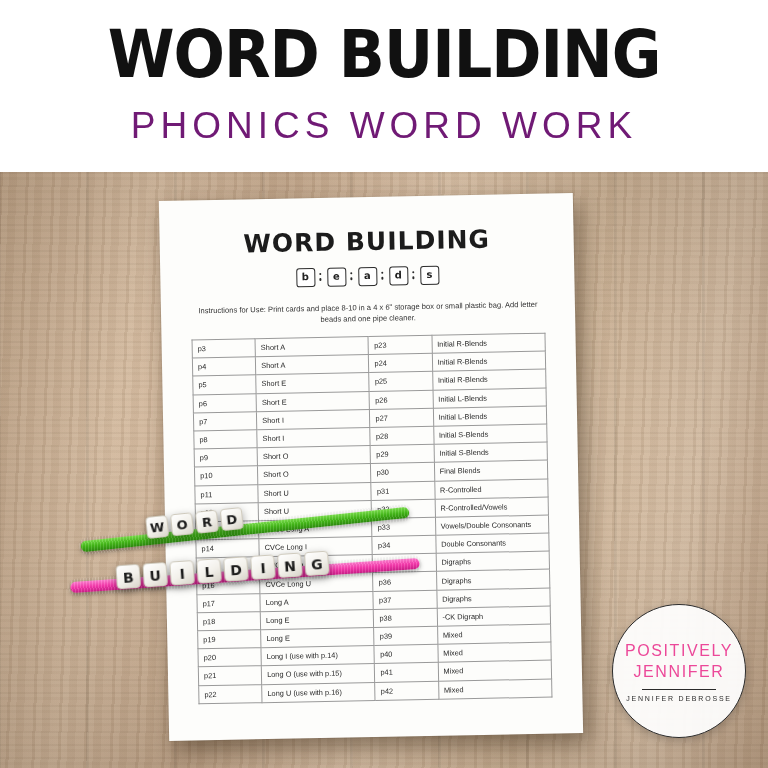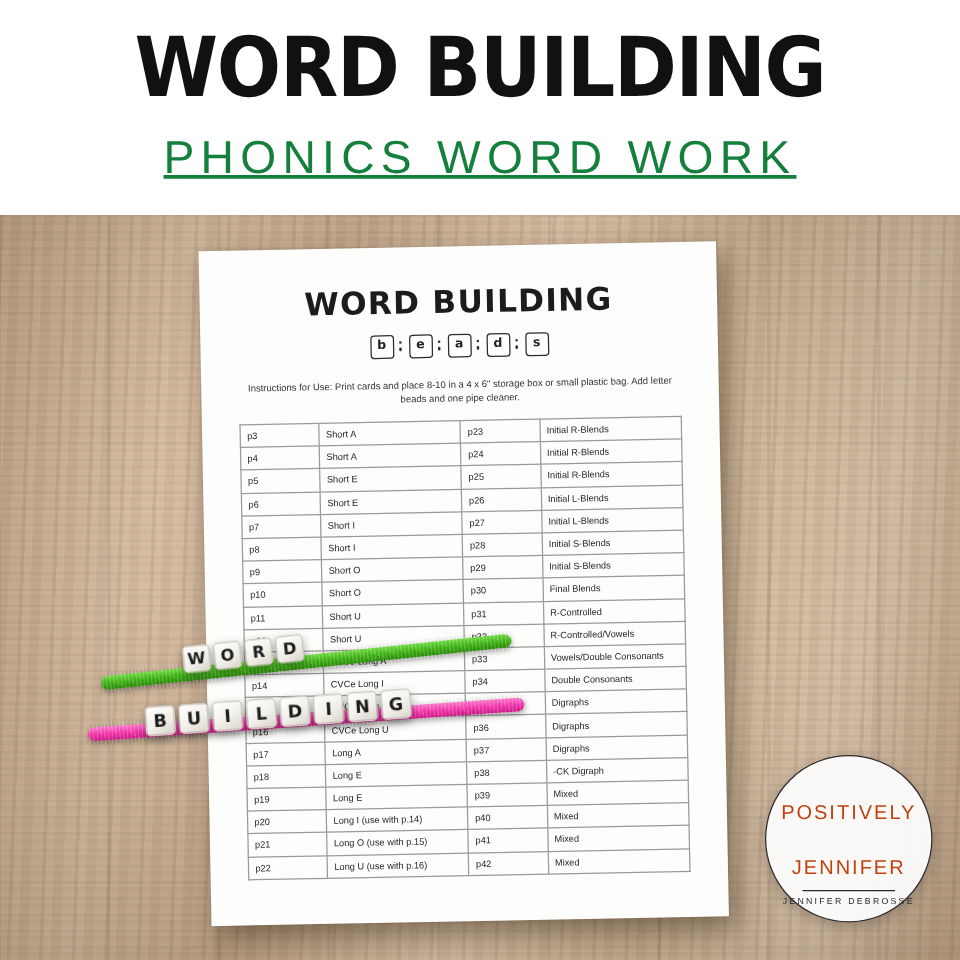--- a/index.html
+++ b/index.html
@@ -42,22 +42,21 @@
     transform: scaleX(1.02);
   }
   .title-sub {
     margin: 0;
     padding-top: 18px;
     font-family: "Liberation Sans", sans-serif;
     font-weight: 400;
     font-size: 37px;
     line-height: 40px;
     letter-spacing: 5px;
-    color: #15803d;
-    text-decoration: underline;
+    color: #701a75;
   }
 
   
   .photo {
     position: absolute;
     left: 0;
     top: 172px;
     width: 768px;
     height: 596px;
     overflow: hidden;
@@ -281,24 +280,23 @@
     flex-direction: column;
     align-items: center;
     justify-content: center;
     text-align: center;
     box-shadow: 0 3px 10px rgba(0,0,0,0.2);
   }
   .logo-l1, .logo-l2 {
     font-family: "Liberation Sans", sans-serif;
     font-size: 16px;
     letter-spacing: 1.6px;
-    color: #c2410c;
+    color: #ec4899;
     font-weight: 400;
     line-height: 21px;
-    margin-top: 23px;
   }
   .logo-rule {
     width: 74px;
     height: 1px;
     background: #2b2b2b;
     margin: 7px 0 5px 0;
   }
   .logo-sub {
     font-family: "Liberation Sans", sans-serif;
     font-size: 7px;

